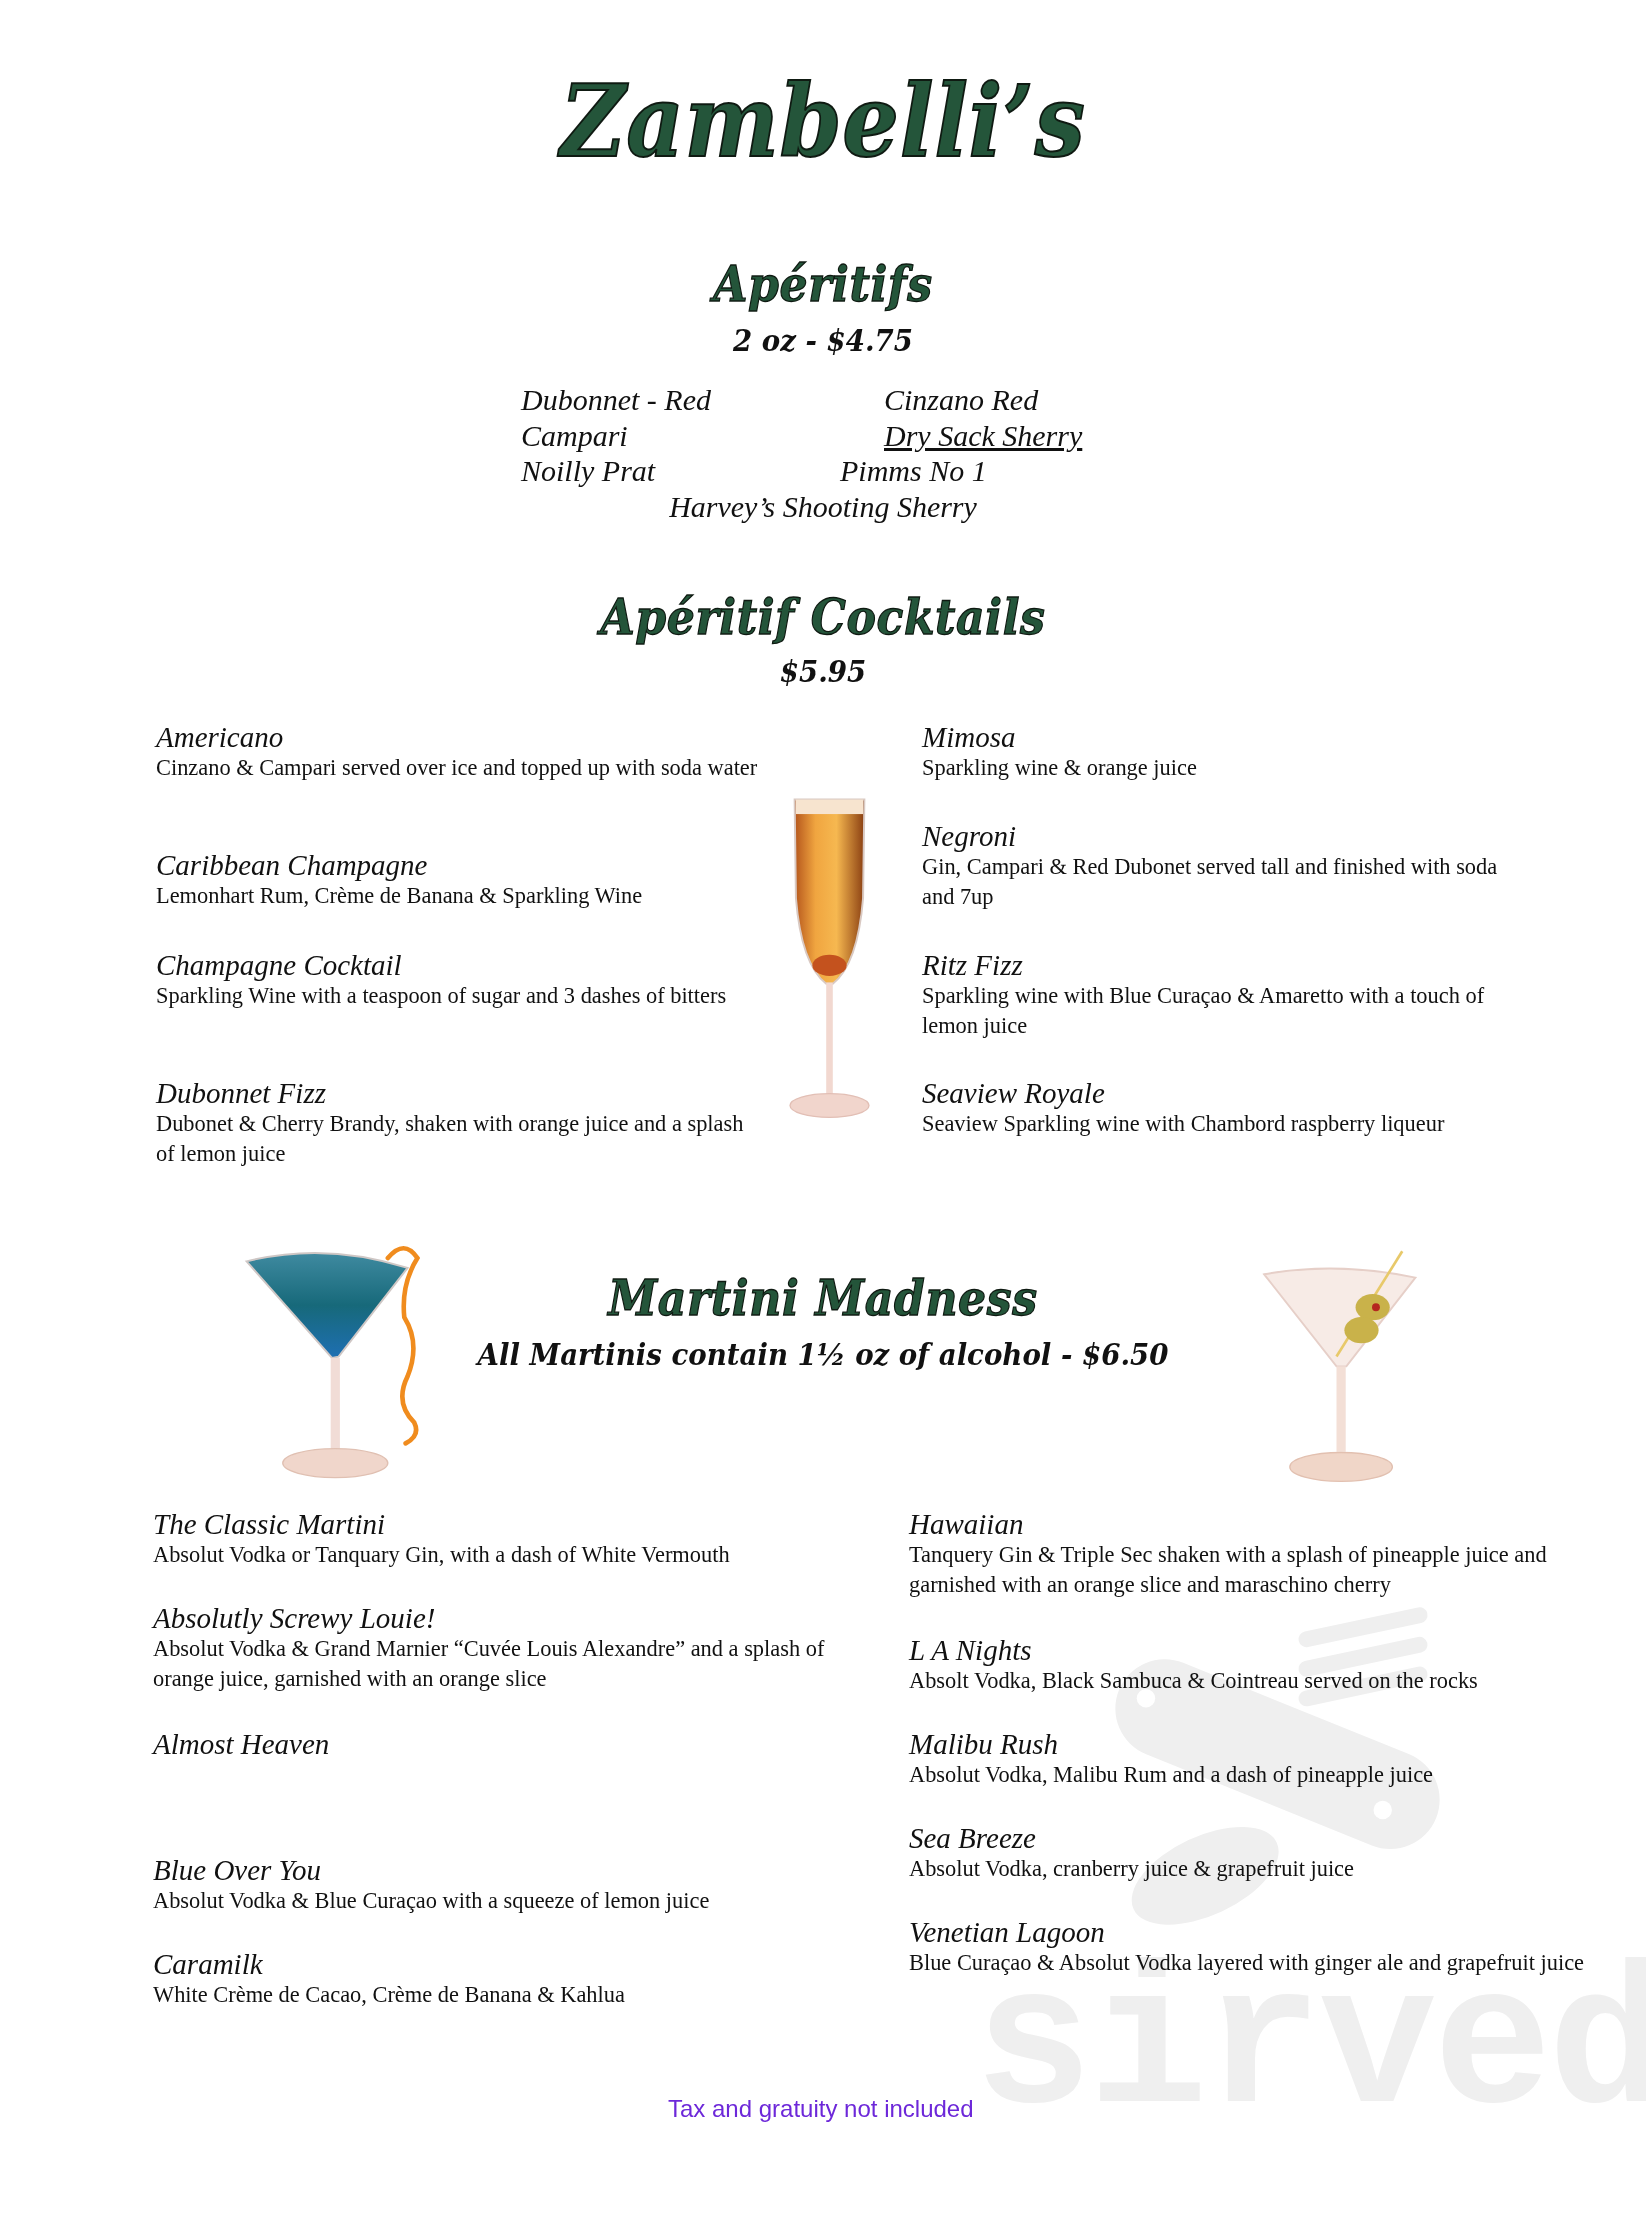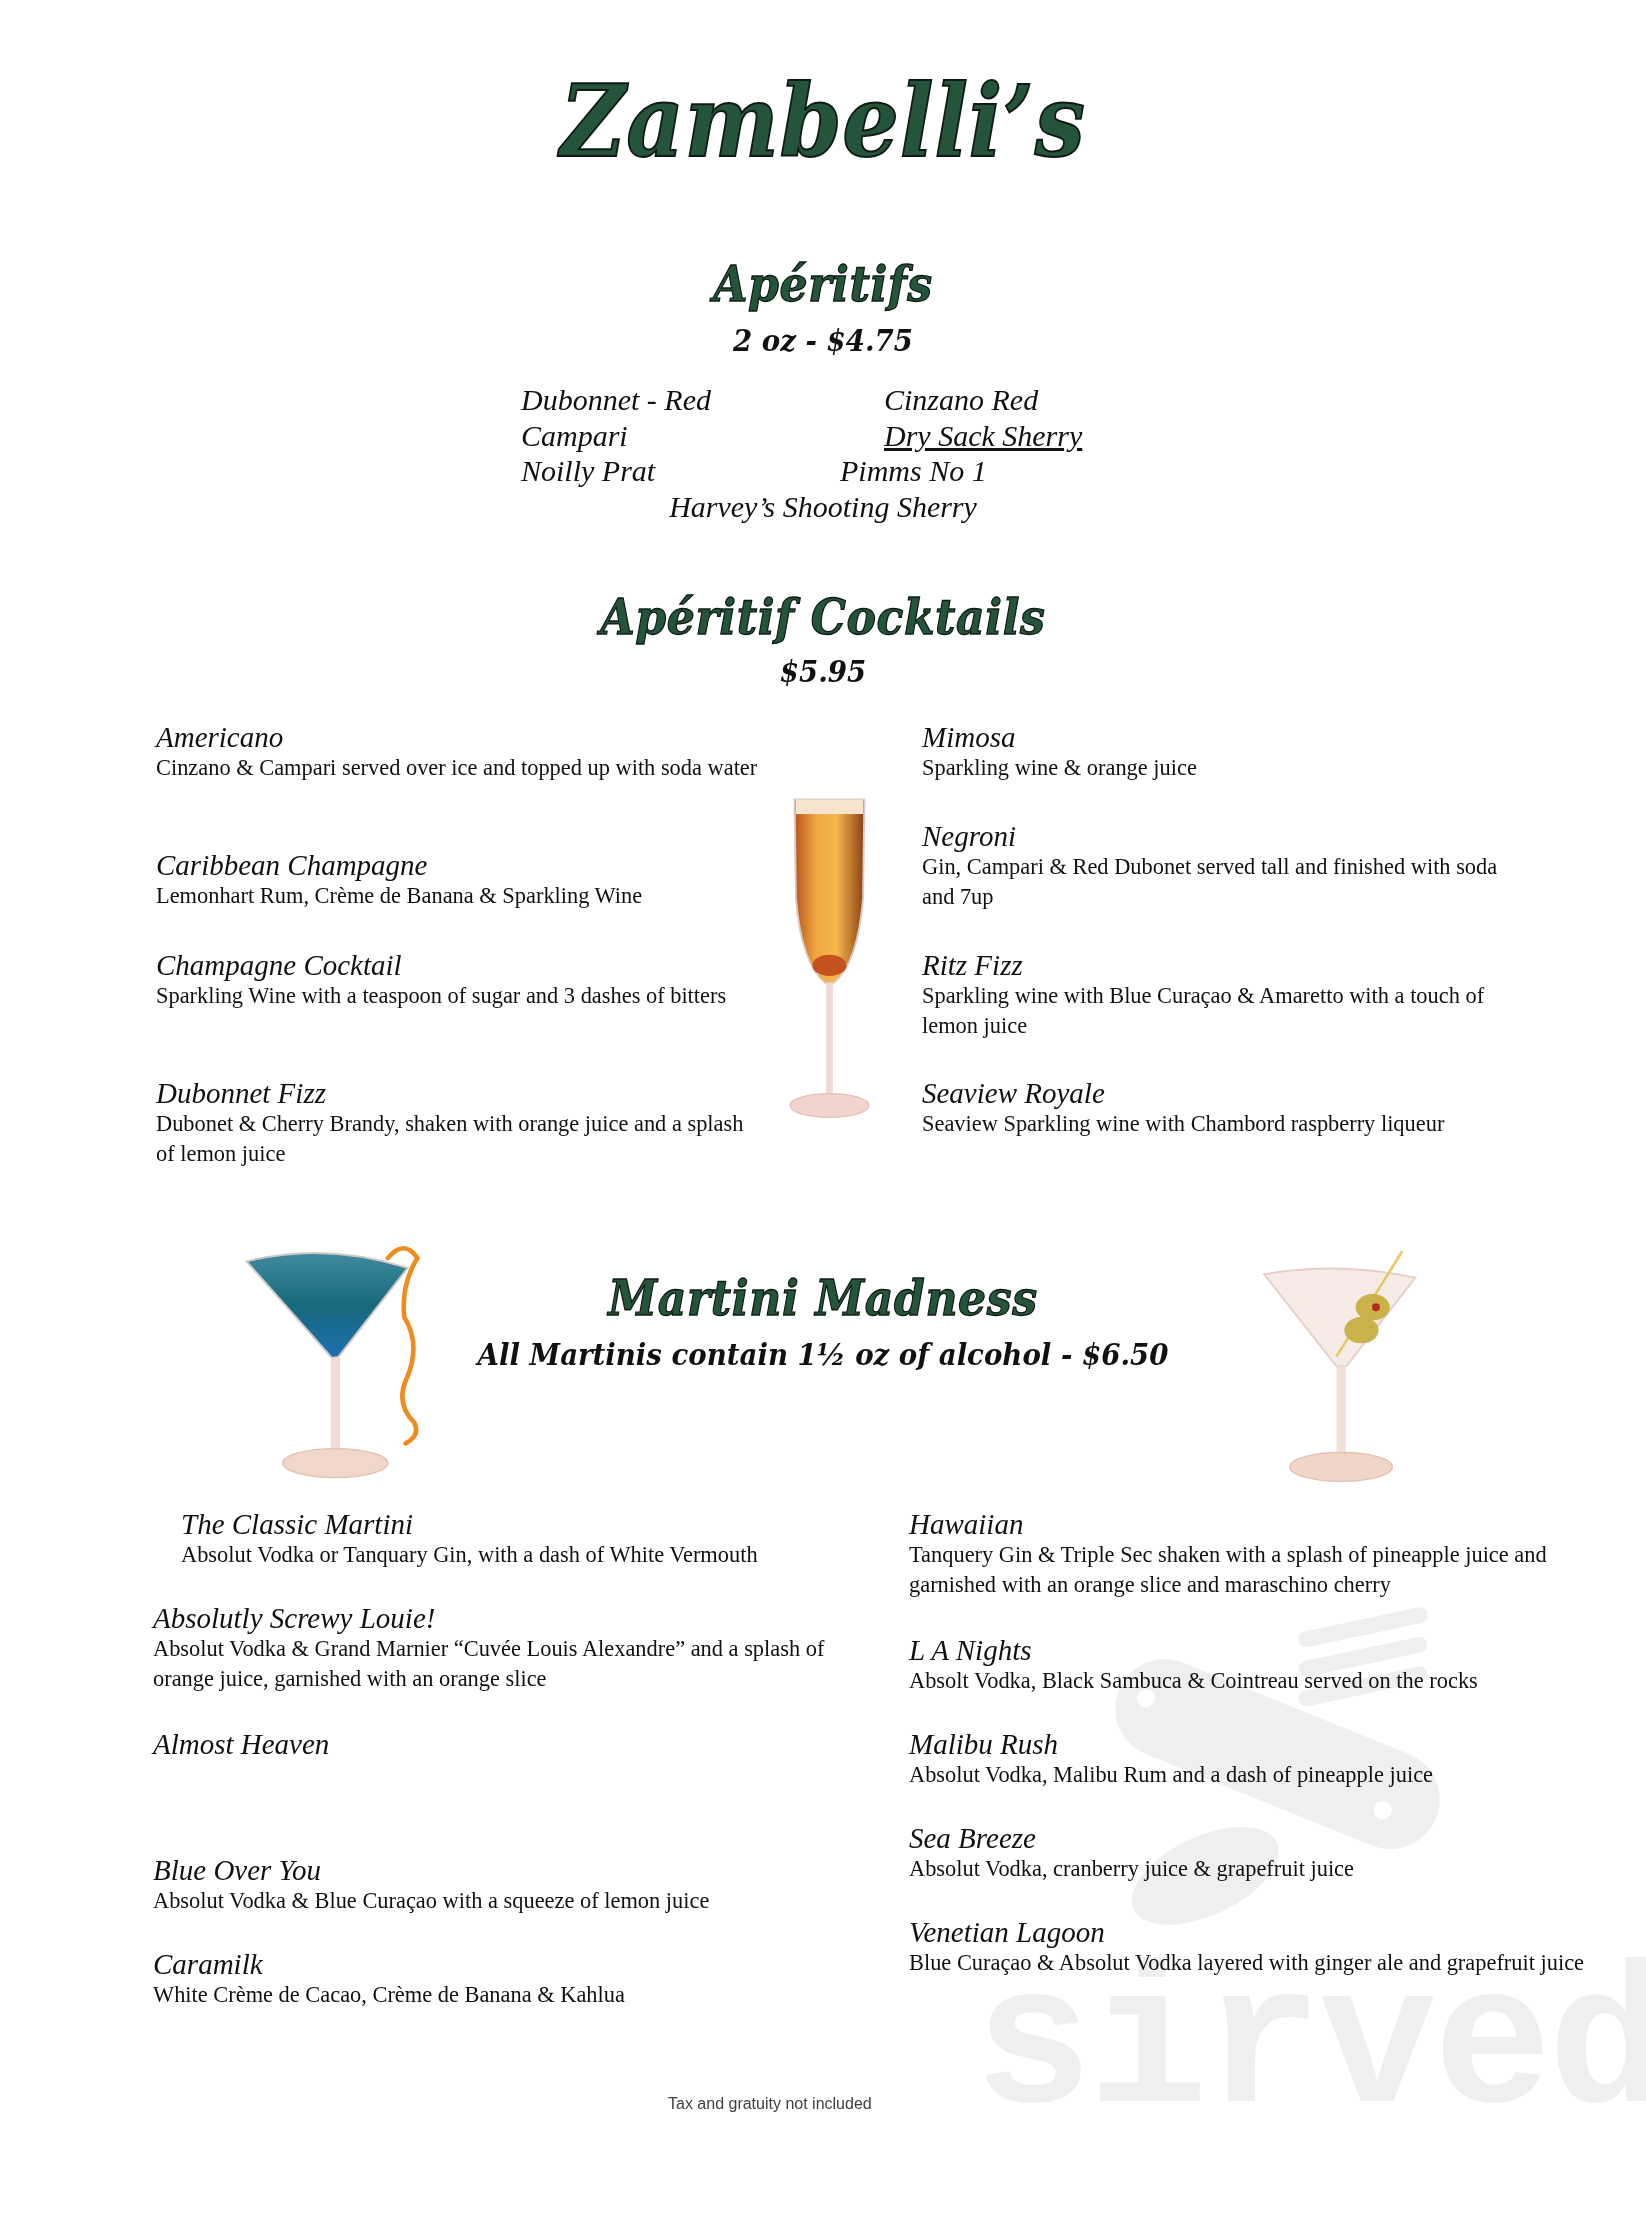--- a/index.html
+++ b/index.html
@@ -22,21 +22,21 @@
   .ap-item { font-family: "Liberation Serif", serif; font-style: italic; font-size: 30px;
              line-height: 1; color: #111; white-space: nowrap; }
 
   .col { position: absolute; }
   .entry { position: absolute; left: 0; }
   .entry-name { font-family: "Liberation Serif", serif; font-style: italic;
                 font-size: 29px; line-height: 32px; color: #111; white-space: nowrap; }
   .entry-desc { font-family: "Liberation Serif", serif; font-size: 22.4px;
                 line-height: 30px; color: #111; }
 
-  .footer { font-family: "Liberation Sans", sans-serif; font-size: 16px; color: #404040; }
+  .footer { font-family: "Liberation Sans", sans-serif; font-size: 24px; color: #6d28d9; }
 
   
   .watermark { position: absolute; left: 974px; top: 1949px; width: 658px; height: 204px;
                pointer-events: none; }
   .wm-text { font-family: Liberation Mono, monospace; font-weight: bold; font-size: 198px;
              color: #efefef; line-height: 1; letter-spacing: -4px; text-align: center; }
   .wm-icon { position: absolute; left: 1080px; top: 1593px; width: 395px; height: 342px;
              pointer-events: none; }
   .content-layer { position: absolute; left: 0; top: 0; width: 1622px; height: 2239px; }
 </style>
@@ -165,21 +165,21 @@
         <line x1="230" y1="40" x2="130" y2="200" stroke="#e8c96a" stroke-width="4"></line>
         <ellipse cx="185" cy="125" rx="26" ry="20" fill="#c9b24a"></ellipse>
         <ellipse cx="168" cy="160" rx="26" ry="20" fill="#c9b24a"></ellipse>
         <circle cx="190" cy="125" r="6" fill="#b5271f"></circle>
         <rect x="130" y="215" width="14" height="130" fill="#f3dfd6"></rect>
         <ellipse cx="137" cy="368" rx="78" ry="22" fill="#f0d6c8" stroke="#e2c0b0" stroke-width="2"></ellipse>
       </svg>
     </div>
 
     <div class="col" style="left:153px; top:1508px; width:698px;">
-      <div class="entry" style="top:0px;margin-left:28px;">
+      <div class="entry" style="top:0px;">
         <div class="entry-name">The Classic Martini</div>
         <div class="entry-desc">Absolut Vodka or Tanquary Gin, with a dash of White Vermouth</div>
       </div>
       <div class="entry" style="top:94px;">
         <div class="entry-name">Absolutly Screwy Louie!</div>
         <div class="entry-desc">Absolut Vodka &amp; Grand Marnier “Cuvée Louis Alexandre” and a splash of orange juice, garnished with an orange slice</div>
       </div>
       <div class="entry" style="top:220px;">
         <div class="entry-name">Almost Heaven</div>
       </div>

